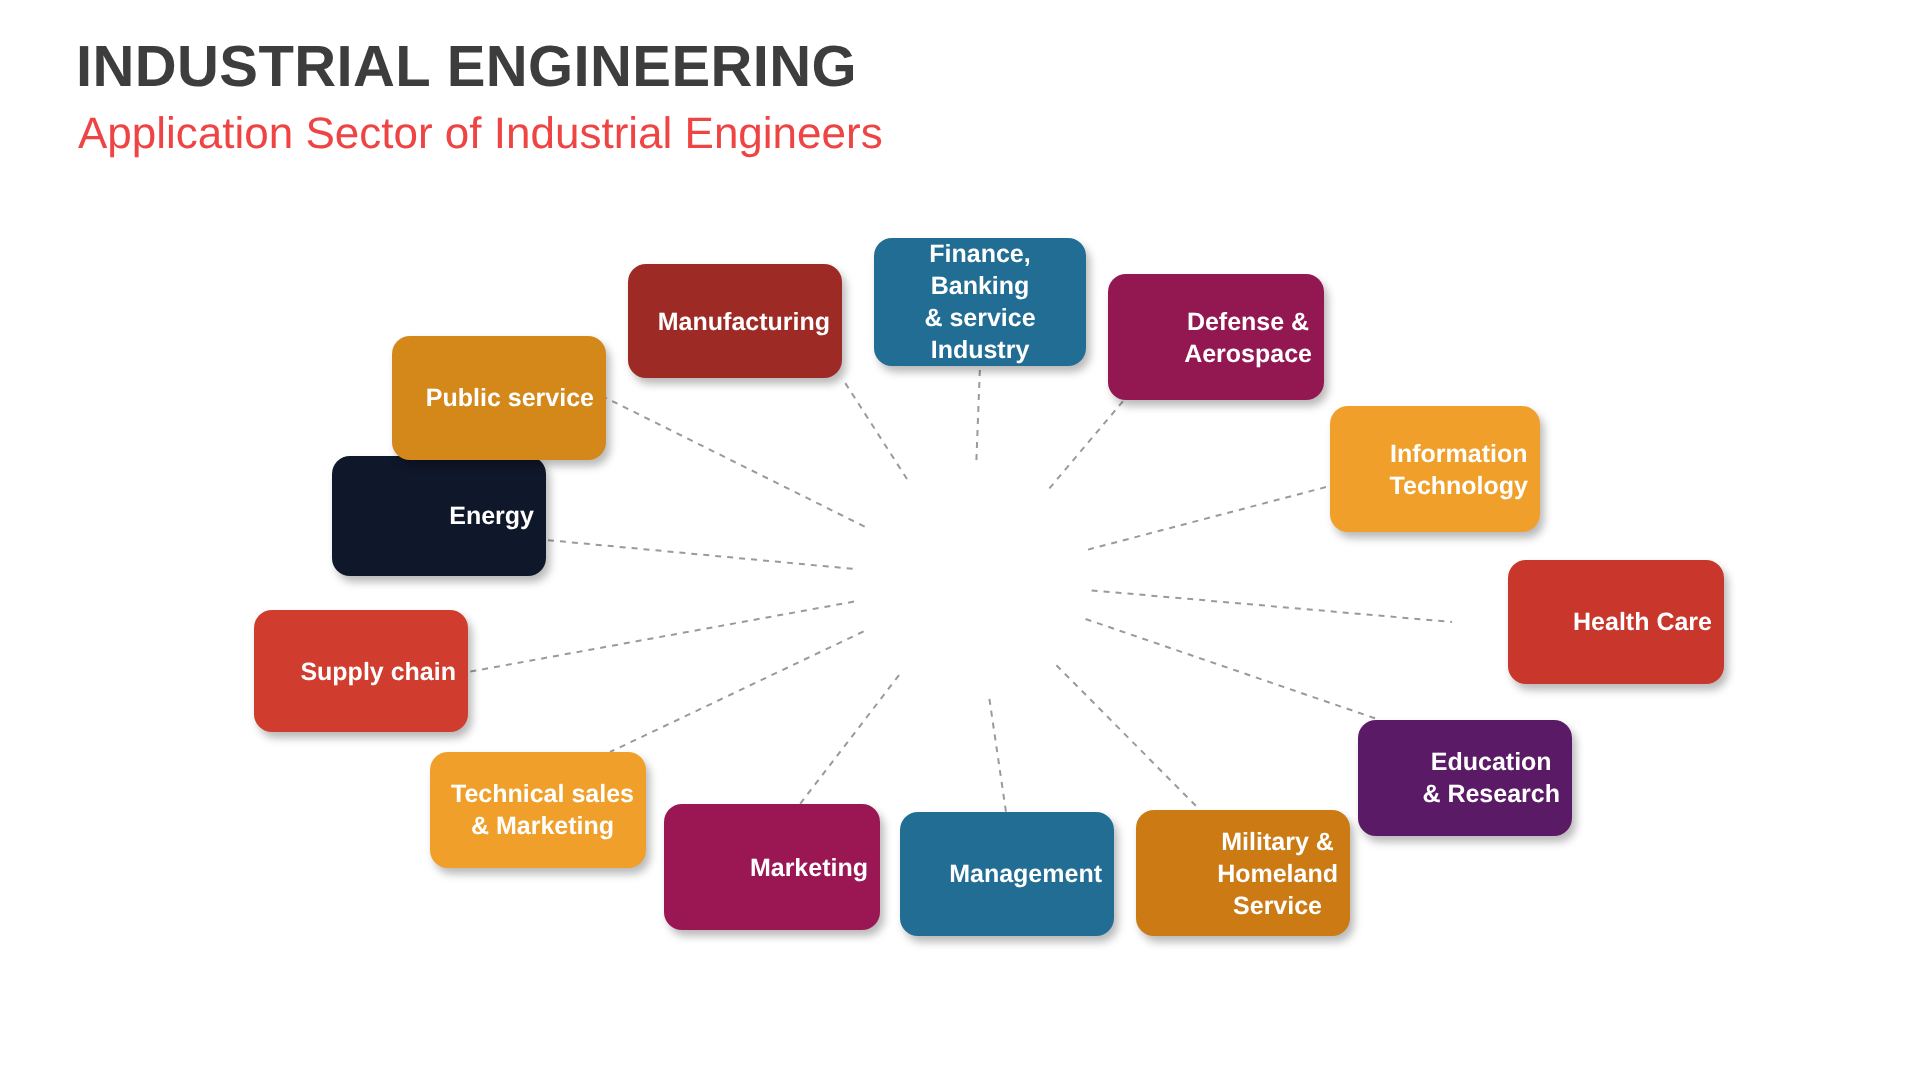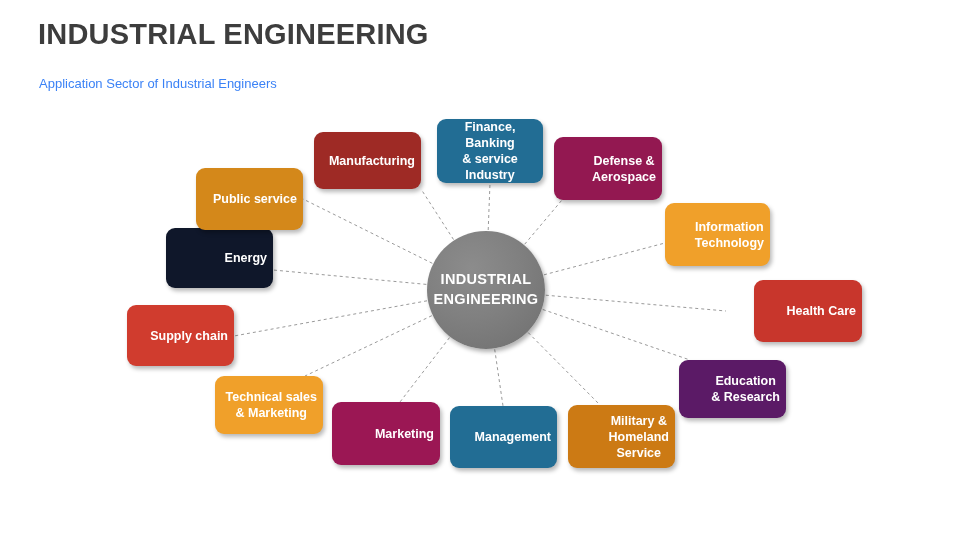--- a/index.html
+++ b/index.html
@@ -26,24 +26,24 @@
     top: 18px;
     font-size: 29px;
     font-weight: bold;
     letter-spacing: 0.2px;
     color: #3d3d3d;
     white-space: nowrap;
   }
   #subtitle {
     position: absolute;
     left: 39px;
-    top: 76px;
-    font-size: 13px;
+    top: 54px;
+    font-size: 22px;
     font-weight: normal;
-    color: #3b82f6;
+    color: #ef4444;
     white-space: nowrap;
   }
   #connectors {
     position: absolute;
     left: 0;
     top: 0;
     width: 960px;
     height: 540px;
     pointer-events: none;
   }
@@ -96,24 +96,20 @@
       <line x1="542.8" y1="309.5" x2="690" y2="360" stroke="#9a9a9a" stroke-width="1" stroke-dasharray="3,3"></line>
       <line x1="528.2" y1="332.6" x2="600" y2="405" stroke="#9a9a9a" stroke-width="1" stroke-dasharray="3,3"></line>
       <line x1="494.7" y1="349.4" x2="503" y2="406" stroke="#9a9a9a" stroke-width="1" stroke-dasharray="3,3"></line>
       <line x1="449.5" y1="337.6" x2="400" y2="402" stroke="#9a9a9a" stroke-width="1" stroke-dasharray="3,3"></line>
       <line x1="431.8" y1="315.7" x2="305" y2="376" stroke="#9a9a9a" stroke-width="1" stroke-dasharray="3,3"></line>
       <line x1="427.0" y1="300.8" x2="234" y2="336" stroke="#9a9a9a" stroke-width="1" stroke-dasharray="3,3"></line>
       <line x1="426.3" y1="284.4" x2="273" y2="270" stroke="#9a9a9a" stroke-width="1" stroke-dasharray="3,3"></line>
       <line x1="432.3" y1="263.3" x2="303" y2="199" stroke="#9a9a9a" stroke-width="1" stroke-dasharray="3,3"></line>
     </svg>
 
-  <div id="hub" style="left: 427px; top: 231px; width: 118px; height: 118px;">
-    <span style="white-space: pre-line;">INDUSTRIAL
-ENGINEERING</span>
-  </div>
 
   <div id="node-layer">
       <div class="node" style="left: 314px; top: 132px; width: 107px; height: 57px; background: rgb(158, 42, 37);">
         <span>Manufacturing</span>
       </div>
       <div class="node" style="left: 437px; top: 119px; width: 106px; height: 64px; background: rgb(34, 109, 148);">
         <span>Finance, Banking
 &amp; service
 Industry</span>
       </div>

